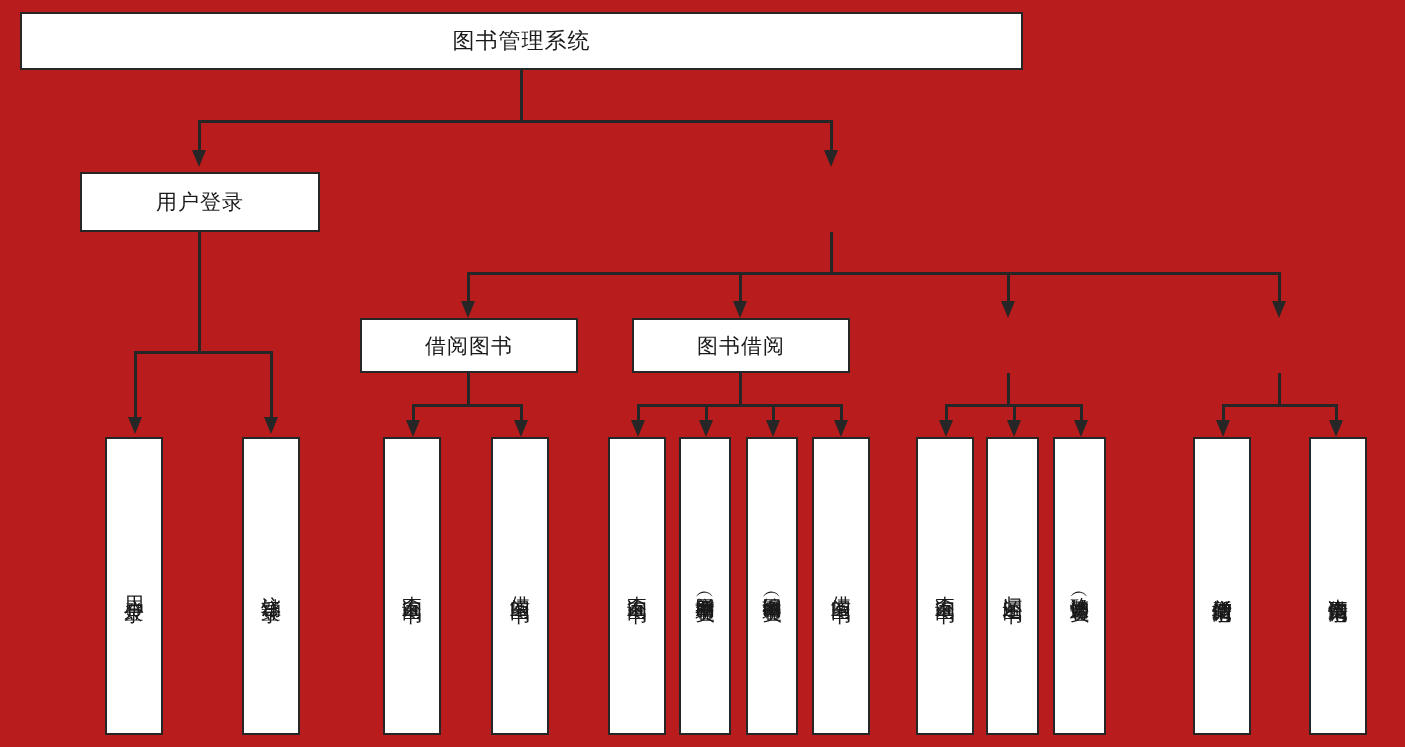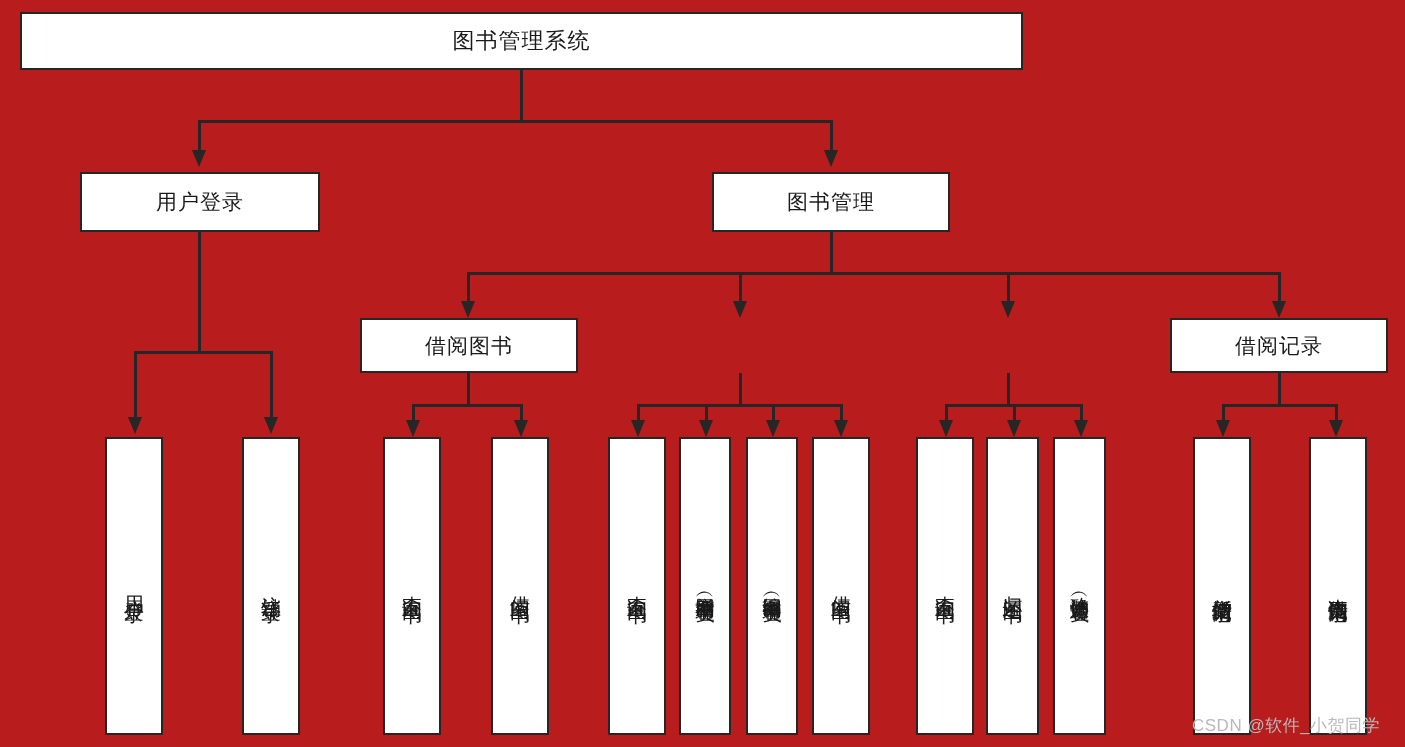--- a/index.html
+++ b/index.html
@@ -95,23 +95,20 @@
   <div class="hline" style="left:198px; top:120px; width:634px;"></div>
 
   <div class="vline" style="left:198px; top:120px; height:30px;"></div>
   <div class="arrow" style="left:192px; top:150px;"></div>
   <div class="vline" style="left:830px; top:120px; height:30px;"></div>
   <div class="arrow" style="left:824px; top:150px;"></div>
 
   <div class="node h" style="left:80px; top:172px; width:240px; height:60px;">
     <span>用户登录</span>
   </div>
-  <div class="node h" style="left:712px; top:172px; width:238px; height:60px;">
-    <span>图书管理</span>
-  </div>
 
   <div class="vline" style="left:198px; top:232px; height:121px;"></div>
   <div class="hline" style="left:134px; top:351px; width:138px;"></div>
   <div class="vline" style="left:134px; top:351px; height:66px;"></div>
   <div class="arrow" style="left:128px; top:417px;"></div>
   <div class="vline" style="left:270px; top:351px; height:66px;"></div>
   <div class="arrow" style="left:264px; top:417px;"></div>
 
   <div class="vline" style="left:830px; top:232px; height:42px;"></div>
   <div class="hline" style="left:467px; top:272px; width:814px;"></div>
@@ -124,22 +121,22 @@
 
   <div class="vline" style="left:1007px; top:272px; height:29px;"></div>
   <div class="arrow" style="left:1001px; top:301px;"></div>
 
   <div class="vline" style="left:1278px; top:272px; height:29px;"></div>
   <div class="arrow" style="left:1272px; top:301px;"></div>
 
   <div class="node h" style="left:360px; top:318px; width:218px; height:55px;">
     <span>借阅图书</span>
   </div>
-  <div class="node h" style="left:1170px; top:318px; width:218px; height:55px;">
-    <span>借阅记录</span>
+  <div class="node h" style="left:632px; top:318px; width:218px; height:55px;">
+    <span>图书借阅</span>
   </div>
 
   <div class="vline" style="left:467px; top:373px; height:33px;"></div>
   <div class="hline" style="left:412px; top:404px; width:110px;"></div>
   <div class="vline" style="left:412px; top:404px; height:16px;"></div>
   <div class="arrow" style="left:406px; top:420px;"></div>
   <div class="vline" style="left:520px; top:404px; height:16px;"></div>
   <div class="arrow" style="left:514px; top:420px;"></div>
 
   <div class="vline" style="left:739px; top:373px; height:33px;"></div>
@@ -206,17 +203,14 @@
     <span class="vtext" style="letter-spacing:1px;">确认归还（管理员）</span>
   </div>
 
   <div class="node v" style="left:1193px; top:437px; width:58px; height:298px;">
     <span class="vtext" style="letter-spacing:1px;">新增借阅记录</span>
   </div>
   <div class="node v" style="left:1309px; top:437px; width:58px; height:298px;">
     <span class="vtext" style="letter-spacing:1px;">查询借阅记录</span>
   </div>
 
-  <div id="watermark" style="left:1192px; top:714px;">
-    <span>CSDN @软件_小贺同学</span>
-  </div>
 
 </div>
 
 </body></html>

